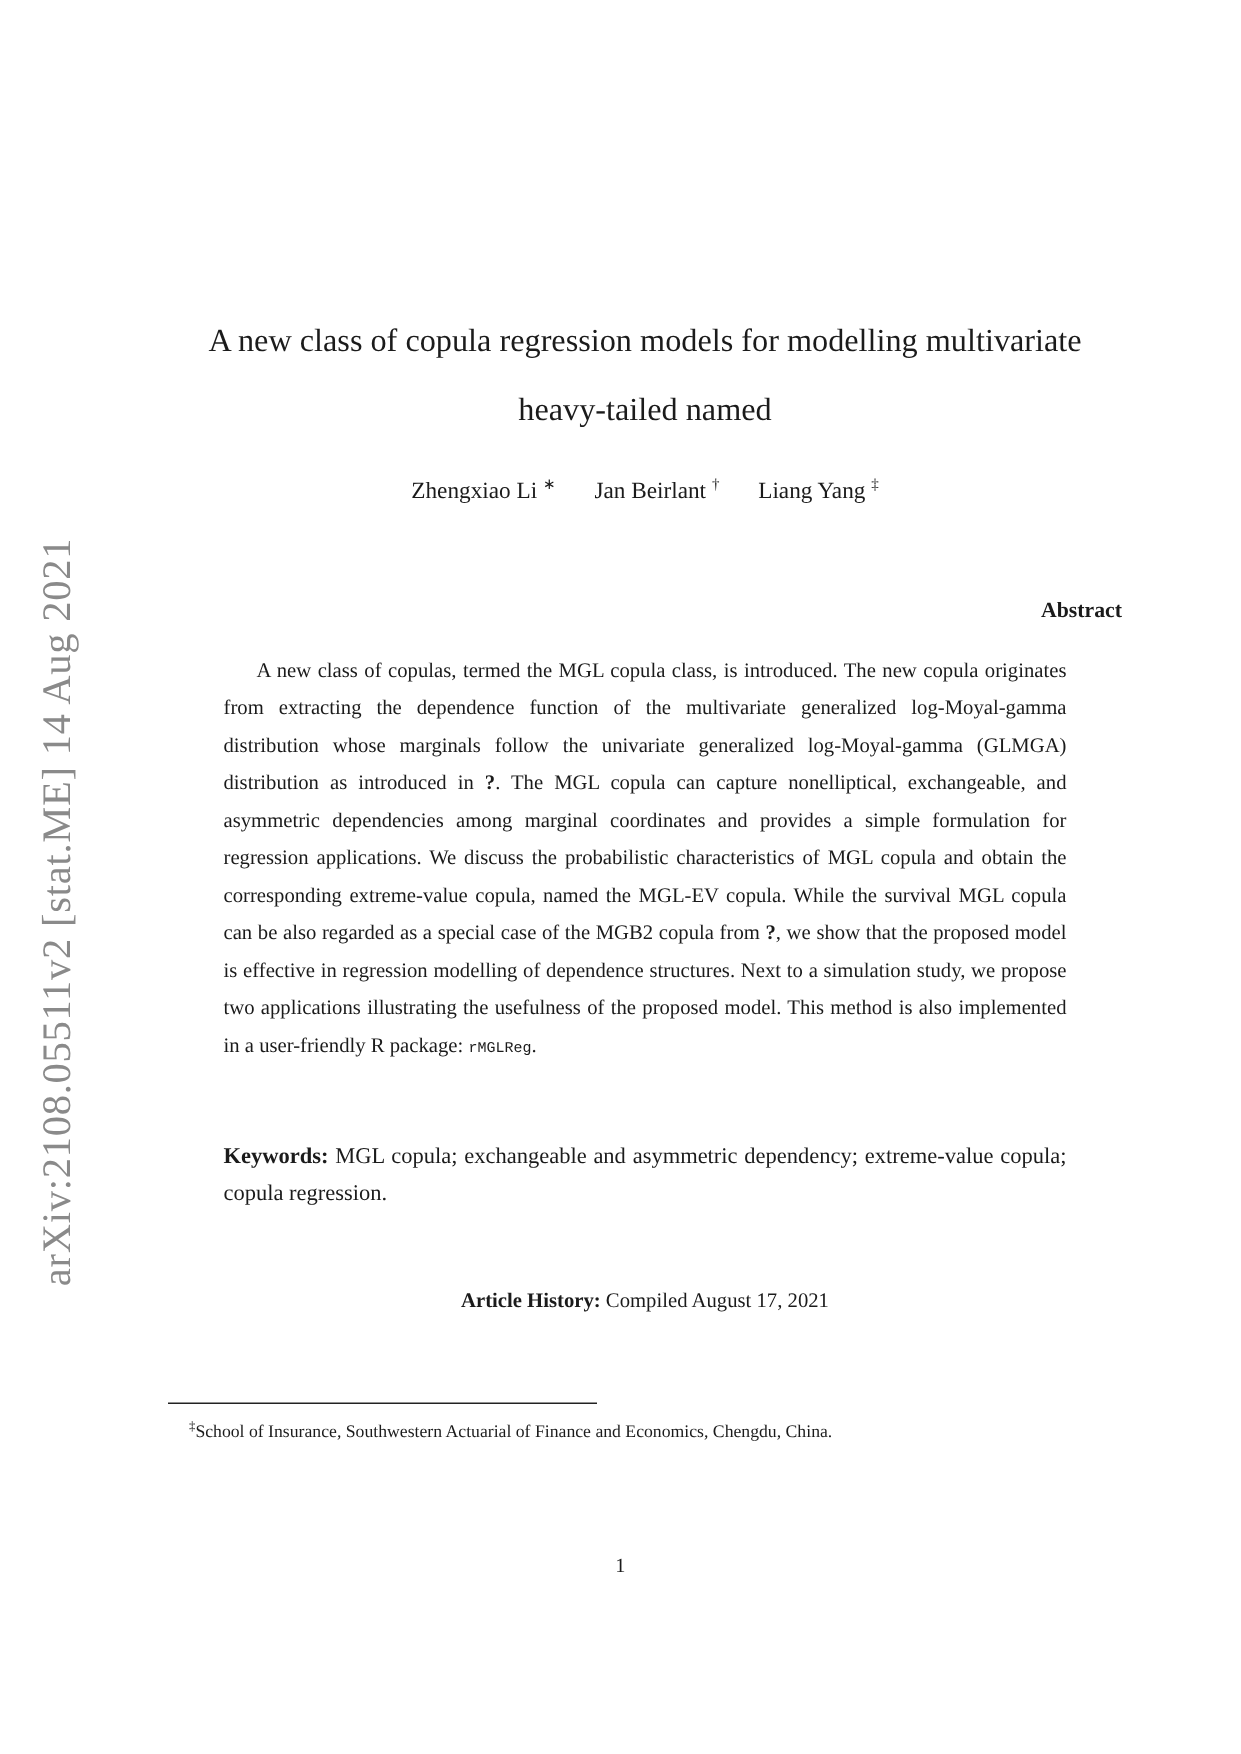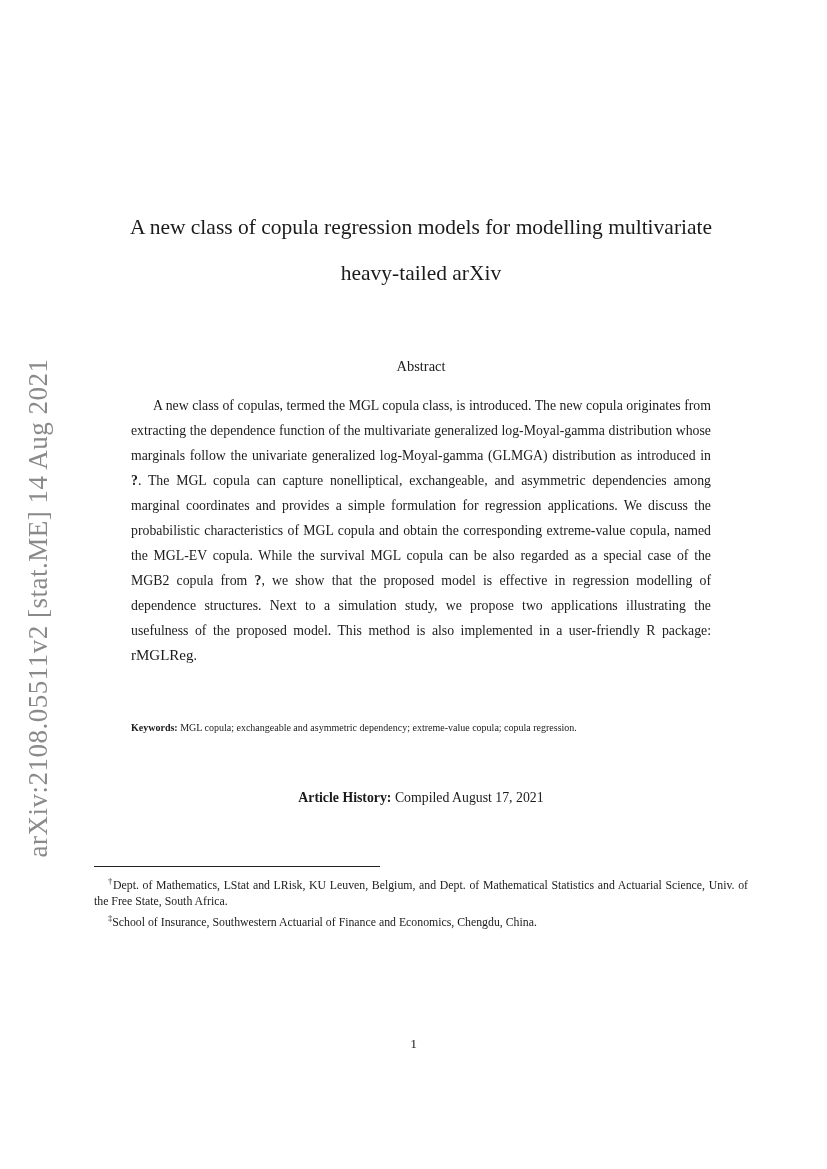--- a/index.html
+++ b/index.html
@@ -18,57 +18,57 @@
   }
   .watermark {
     position: absolute;
     left: 38px; top: 608px;
     transform: translate(-50%, -50%) rotate(-90deg);
     white-space: nowrap;
     font-size: 27px;
     color: #8a8a8a;
     letter-spacing: 0.5px;
   }
-  .content { padding: 204px 79px 0 50px; margin-left: 44px; }
+  .content { padding: 204px 79px 0 112px; }
   .title {
     text-align: center;
     font-size: 21.5px;
     font-weight: normal;
     line-height: 46px;
   }
   .title-line { display: block; }
   .authors {
     text-align: center;
     margin-top: 18px;
     font-size: 15.5px;
     line-height: 19px;
   }
   .author { margin: 0 11px; white-space: nowrap; }
   .author sup { font-size: 10px; }
   .abstract-heading {
-    text-align: center;
-    font-weight: normal;
+    text-align: right;
+    font-weight: bold;
     font-size: 14.5px;
     margin-top: 62px;
   }
   .abstract-body {
     margin: 18px 37px 0 37px;
     font-size: 13.8px;
     line-height: 25px;
     text-align: justify;
     text-indent: 22px;
   }
   .bold-ref { font-weight: bold; }
   .mono {
-    font-family: Liberation Serif, serif;
-    font-size: 15px;
+    font-family: Liberation Mono, monospace;
+    font-size: 10px;
   }
   .keywords {
     margin: 47px 37px 0 37px;
-    font-size: 10px;
+    font-size: 15px;
     line-height: 25px;
     text-align: justify;
   }
   .article-history {
     margin: 45px 37px 0 37px;
     font-size: 13.8px;
     line-height: 25px;
     text-align: center;
   }
   .footnote-rule {
@@ -96,36 +96,40 @@
 <body>
 
 <div class="page">
 
   <div class="watermark">arXiv:2108.05511v2 [stat.ME] 14 Aug 2021</div>
 
   <div class="content">
 
     <h1 class="title">
       <span class="title-line">A new class of copula regression models for modelling multivariate</span>
-      <span class="title-line">heavy-tailed arXiv</span>
+      <span class="title-line">heavy-tailed named</span>
     </h1>
 
+    <div class="authors">
+      <span class="author"><span>Zhengxiao Li</span> <sup>∗</sup></span>
+      <span class="author"><span>Jan Beirlant</span> <sup>†</sup></span>
+      <span class="author"><span>Liang Yang</span> <sup>‡</sup></span>
+    </div>
 
     <div class="abstract-heading">Abstract</div>
 
     <p class="abstract-body"><span>A new class of copulas, termed the MGL copula class, is introduced. The new copula originates from extracting the dependence function of the multivariate generalized log-Moyal-gamma distribution whose marginals follow the univariate generalized log-Moyal-gamma (GLMGA) distribution as introduced in </span><span class="bold-ref">?</span><span>. The MGL copula can capture nonelliptical, exchangeable, and asymmetric dependencies among marginal coordinates and provides a simple formulation for regression applications. We discuss the probabilistic characteristics of MGL copula and obtain the corresponding extreme-value copula, named the MGL-EV copula. While the survival MGL copula can be also regarded as a special case of the MGB2 copula from </span><span class="bold-ref">?</span><span>, we show that the proposed model is effective in regression modelling of dependence structures. Next to a simulation study, we propose two applications illustrating the usefulness of the proposed model. This method is also implemented in a user-friendly R package: </span><span class="mono">rMGLReg</span><span>.</span></p>
 
     <p class="keywords"><b>Keywords:</b> <span>MGL copula; exchangeable and asymmetric dependency; extreme-value copula; copula regression.</span></p>
 
     <p class="article-history"><b>Article History:</b> <span>Compiled August 17, 2021</span></p>
 
     <div class="footnote-rule"></div>
 
     <div class="footnotes">
-      <p class="footnote"><sup>†</sup><span>Dept. of Mathematics, LStat and LRisk, KU Leuven, Belgium, and Dept. of Mathematical Statistics and Actuarial Science, Univ. of the Free State, South Africa.</span></p>
       <p class="footnote"><sup>‡</sup><span>School of Insurance, Southwestern Actuarial of Finance and Economics, Chengdu, China.</span></p>
     </div>
 
   </div>
 
   <div class="page-number">1</div>
 
 </div>
 
 </body></html>

